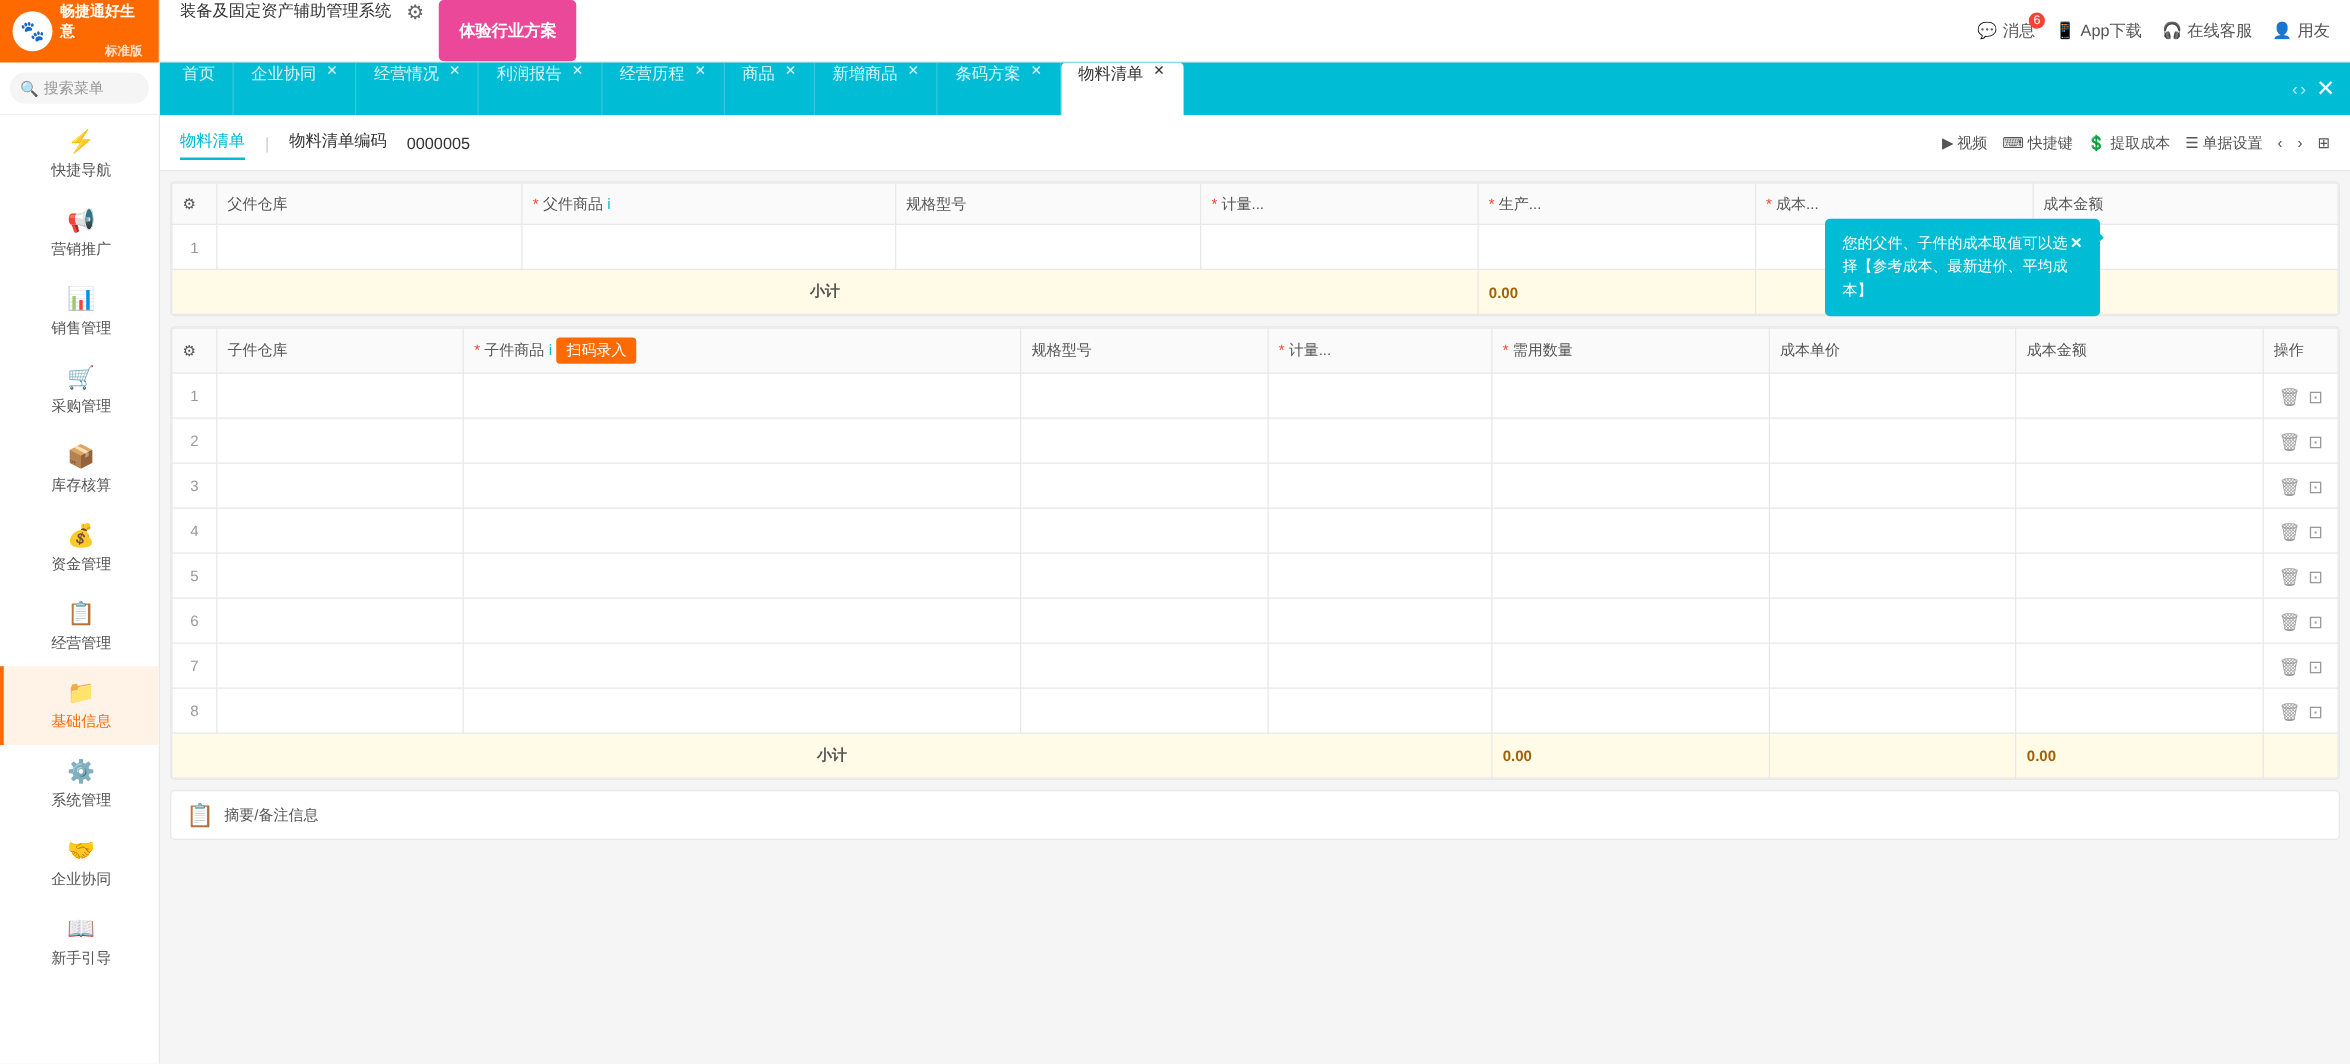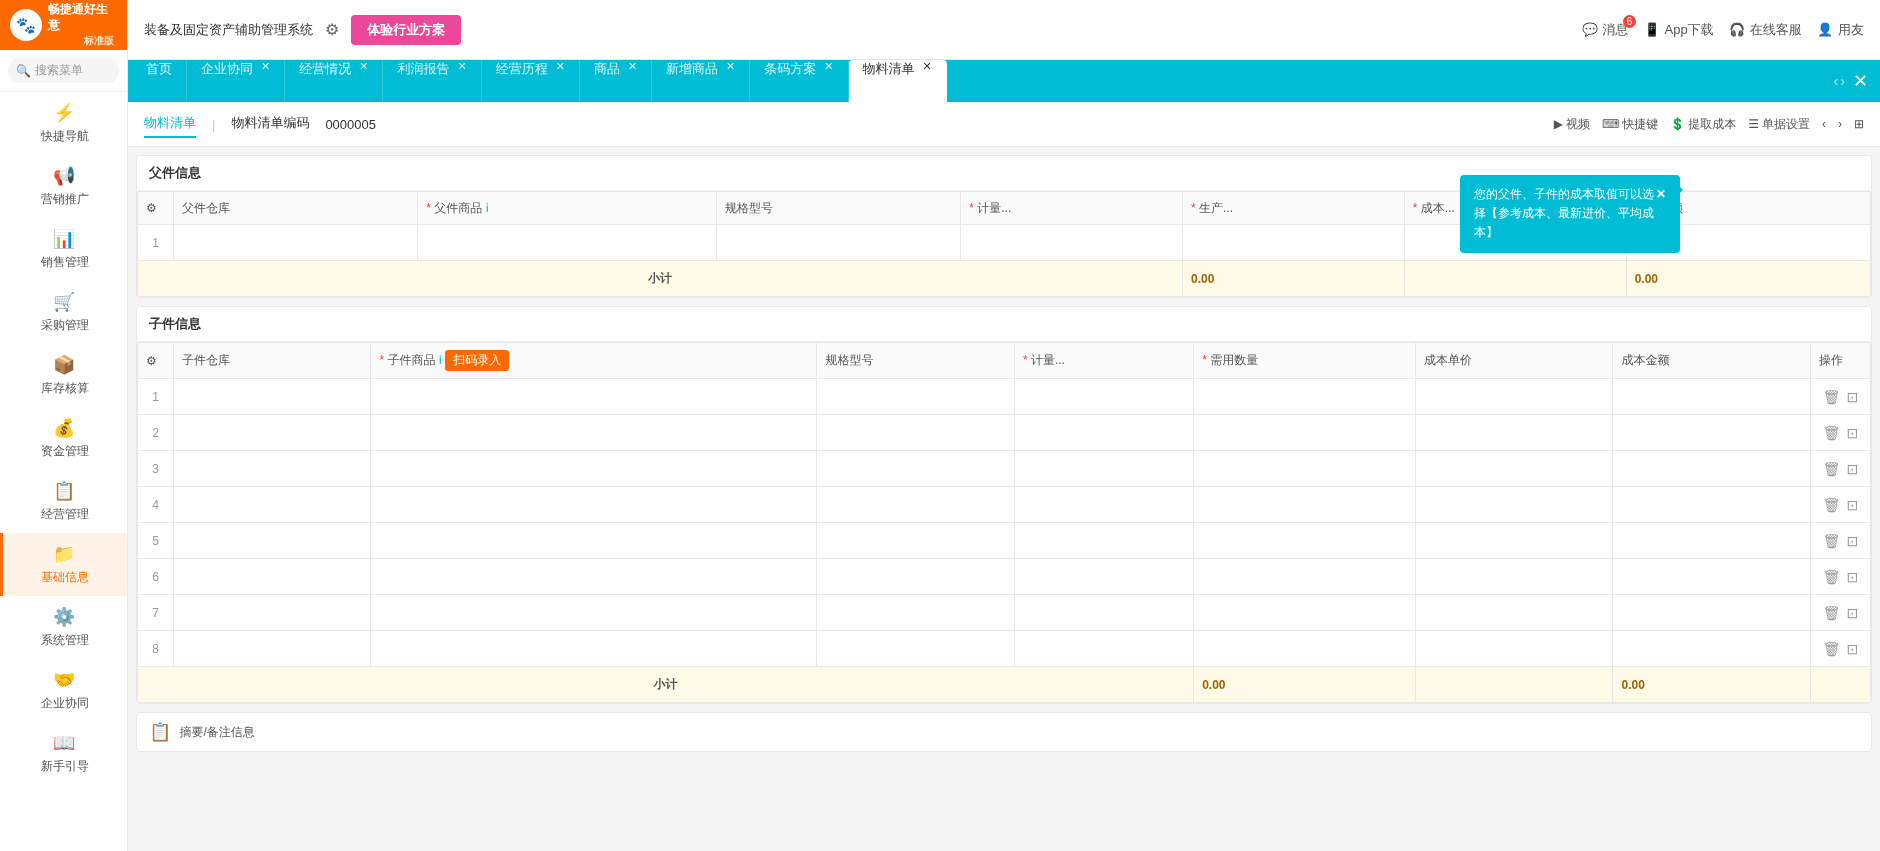--- a/index.html
+++ b/index.html
@@ -71,23 +71,22 @@
     .main {
       flex: 1;
       display: flex;
       flex-direction: column;
       overflow: hidden;
     }
 
     
     .topbar {
       background: #fff;
-      height: 60px;
-      display: flex;
-      align-items: center;
+      height: 50px;
+      display: flex;
       padding: 0 16px;
       border-bottom: 1px solid #e8e8e8;
       gap: 12px;
     }
     .topbar-btn {
       background: #ec4899;
       color: #fff;
       border: none;
       border-radius: 4px;
       padding: 6px 16px;
@@ -487,21 +486,20 @@
         <span>⊞</span>
       </div>
     </div>
 
     <div class="tooltip-box" style="position:absolute;right:200px;top:175px;">
       <span class="tooltip-close">✕</span>
       <span>您的父件、子件的成本取值可以选择【参考成本、最新进价、平均成本】</span>
     </div>
 
     <div class="section">
-      <div class="section-title">父件信息</div>
       <table class="data-table">
         <thead>
           <tr>
             <th class="th-settings">⚙</th>
             <th>父件仓库</th>
             <th>
               <span class="required-star">*</span> 父件商品 <span style="color:#00bcd4;cursor:pointer;">ℹ</span>
             </th>
             <th>规格型号</th>
             <th><span class="required-star">*</span> 计量...</th>
@@ -525,21 +523,20 @@
             <td colspan="5" class="subtotal-label">小计</td>
             <td class="subtotal-val">0.00</td>
             <td></td>
             <td class="subtotal-val">0.00</td>
           </tr>
         </tbody>
       </table>
     </div>
 
     <div class="section">
-      <div class="section-title">子件信息</div>
       <table class="data-table">
         <thead>
           <tr>
             <th class="th-settings">⚙</th>
             <th>子件仓库</th>
             <th>
               <span class="required-star">*</span> 子件商品 <span style="color:#00bcd4;cursor:pointer;">ℹ</span>
               <button class="scan-btn">扫码录入</button>
             </th>
             <th>规格型号</th>

